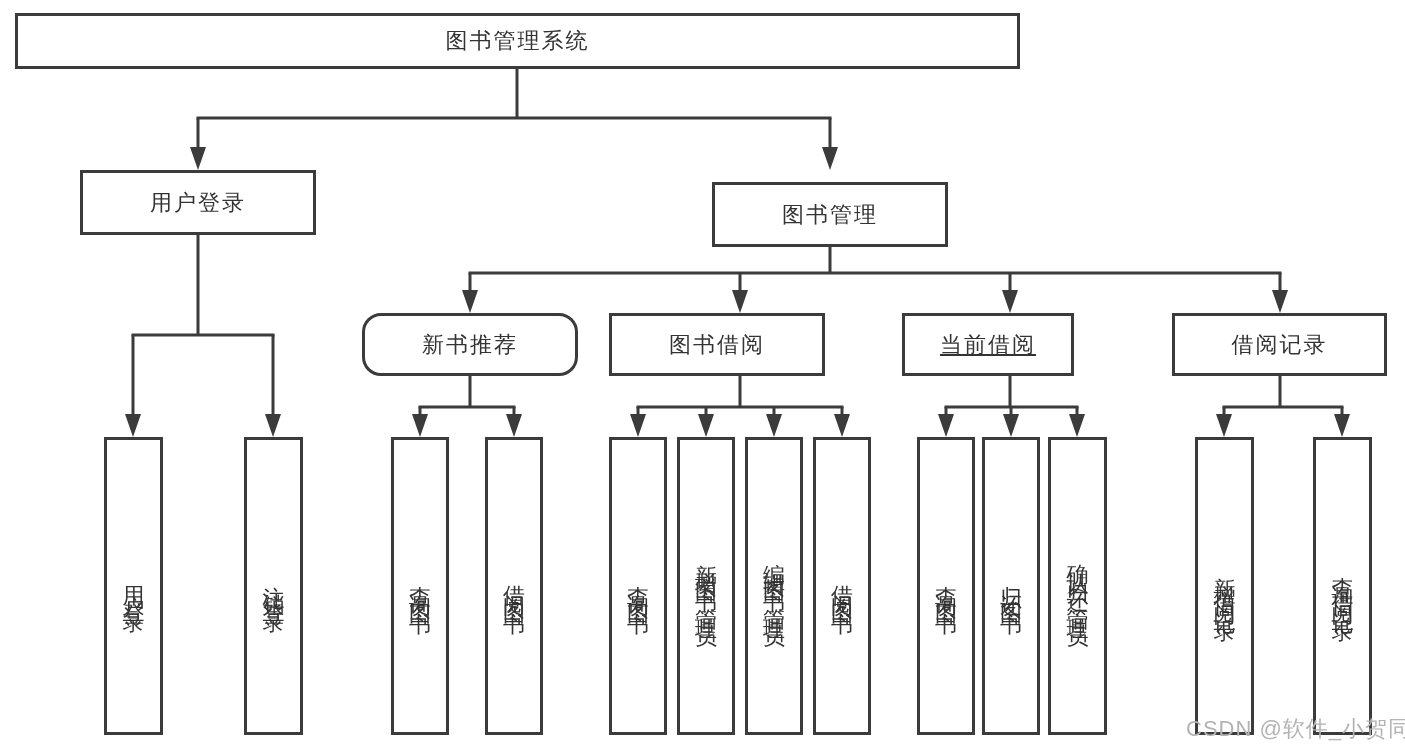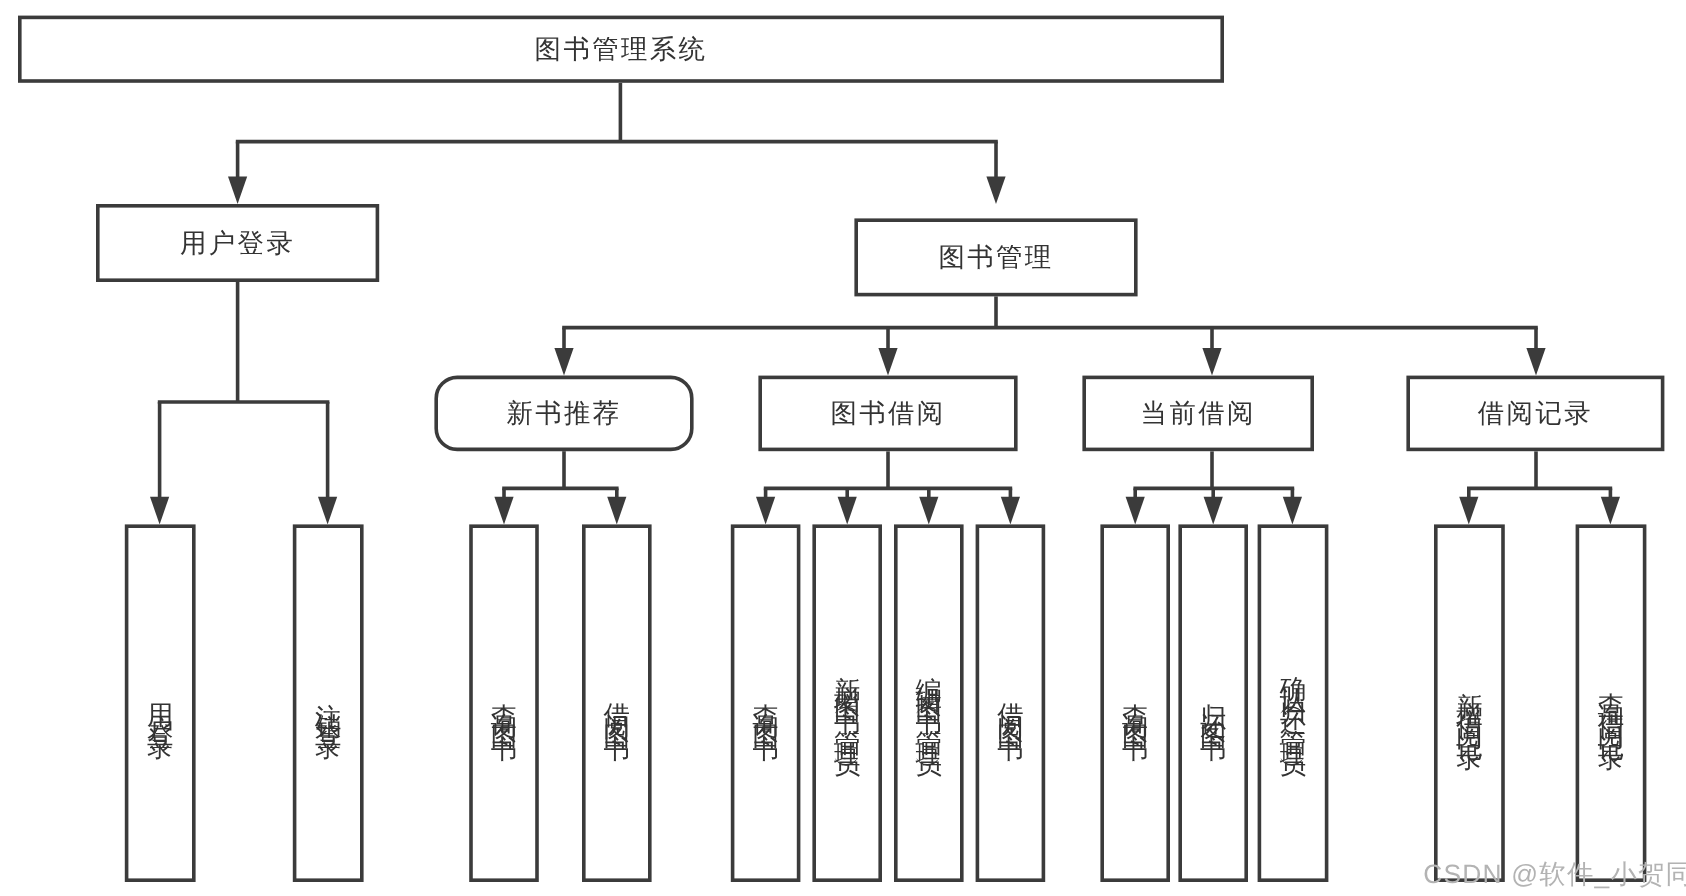--- a/index.html
+++ b/index.html
@@ -137,24 +137,24 @@
   <div class="node" style="left:80px;top:170px;width:236px;height:65px;">
     <span>用户登录</span>
   </div>
   <div class="node" style="left:712px;top:170px;width:236px;height:65px;margin-top:12px;">
     <span>图书管理</span>
   </div>
 
   <div class="node" style="left:362px;top:313px;width:216px;height:63px;border-radius:19px;">
     <span>新书推荐</span>
   </div>
-  <div class="node" style="left:632px;top:313px;width:216px;height:63px;">
+  <div class="node" style="left:609px;top:313px;width:216px;height:63px;">
     <span>图书借阅</span>
   </div>
-  <div class="node" style="left:902px;top:313px;width:193px;height:63px;">
+  <div class="node" style="left:902px;top:313px;width:172px;height:63px;text-decoration:underline;">
     <span>当前借阅</span>
   </div>
   <div class="node" style="left:1172px;top:313px;width:215px;height:63px;">
     <span>借阅记录</span>
   </div>
 
   <div class="node leaf" style="left:104px;top:437px;width:59px;height:298px;">
     <span>用户登录</span>
   </div>
   <div class="node leaf" style="left:244px;top:437px;width:59px;height:298px;">

